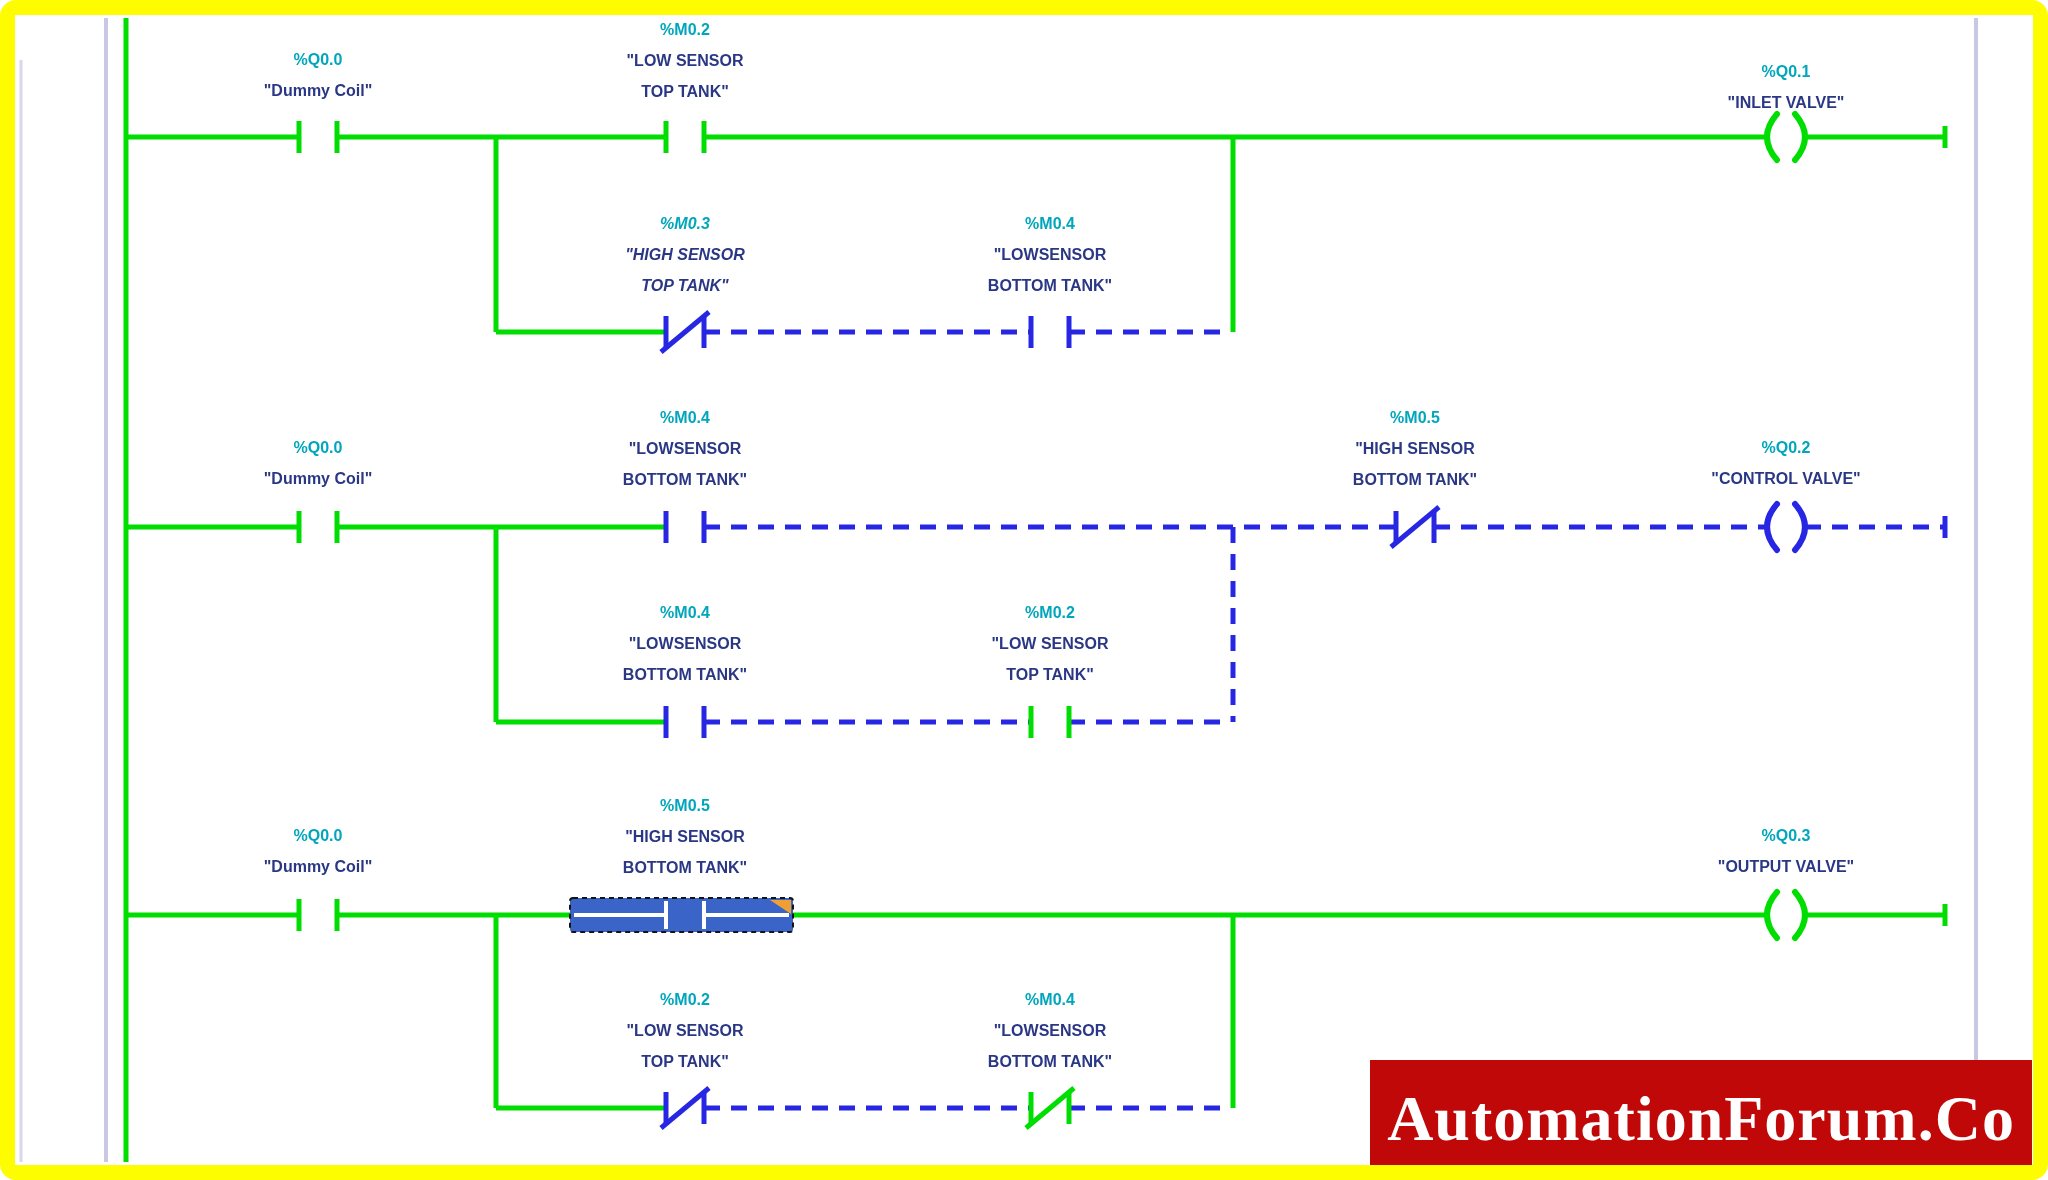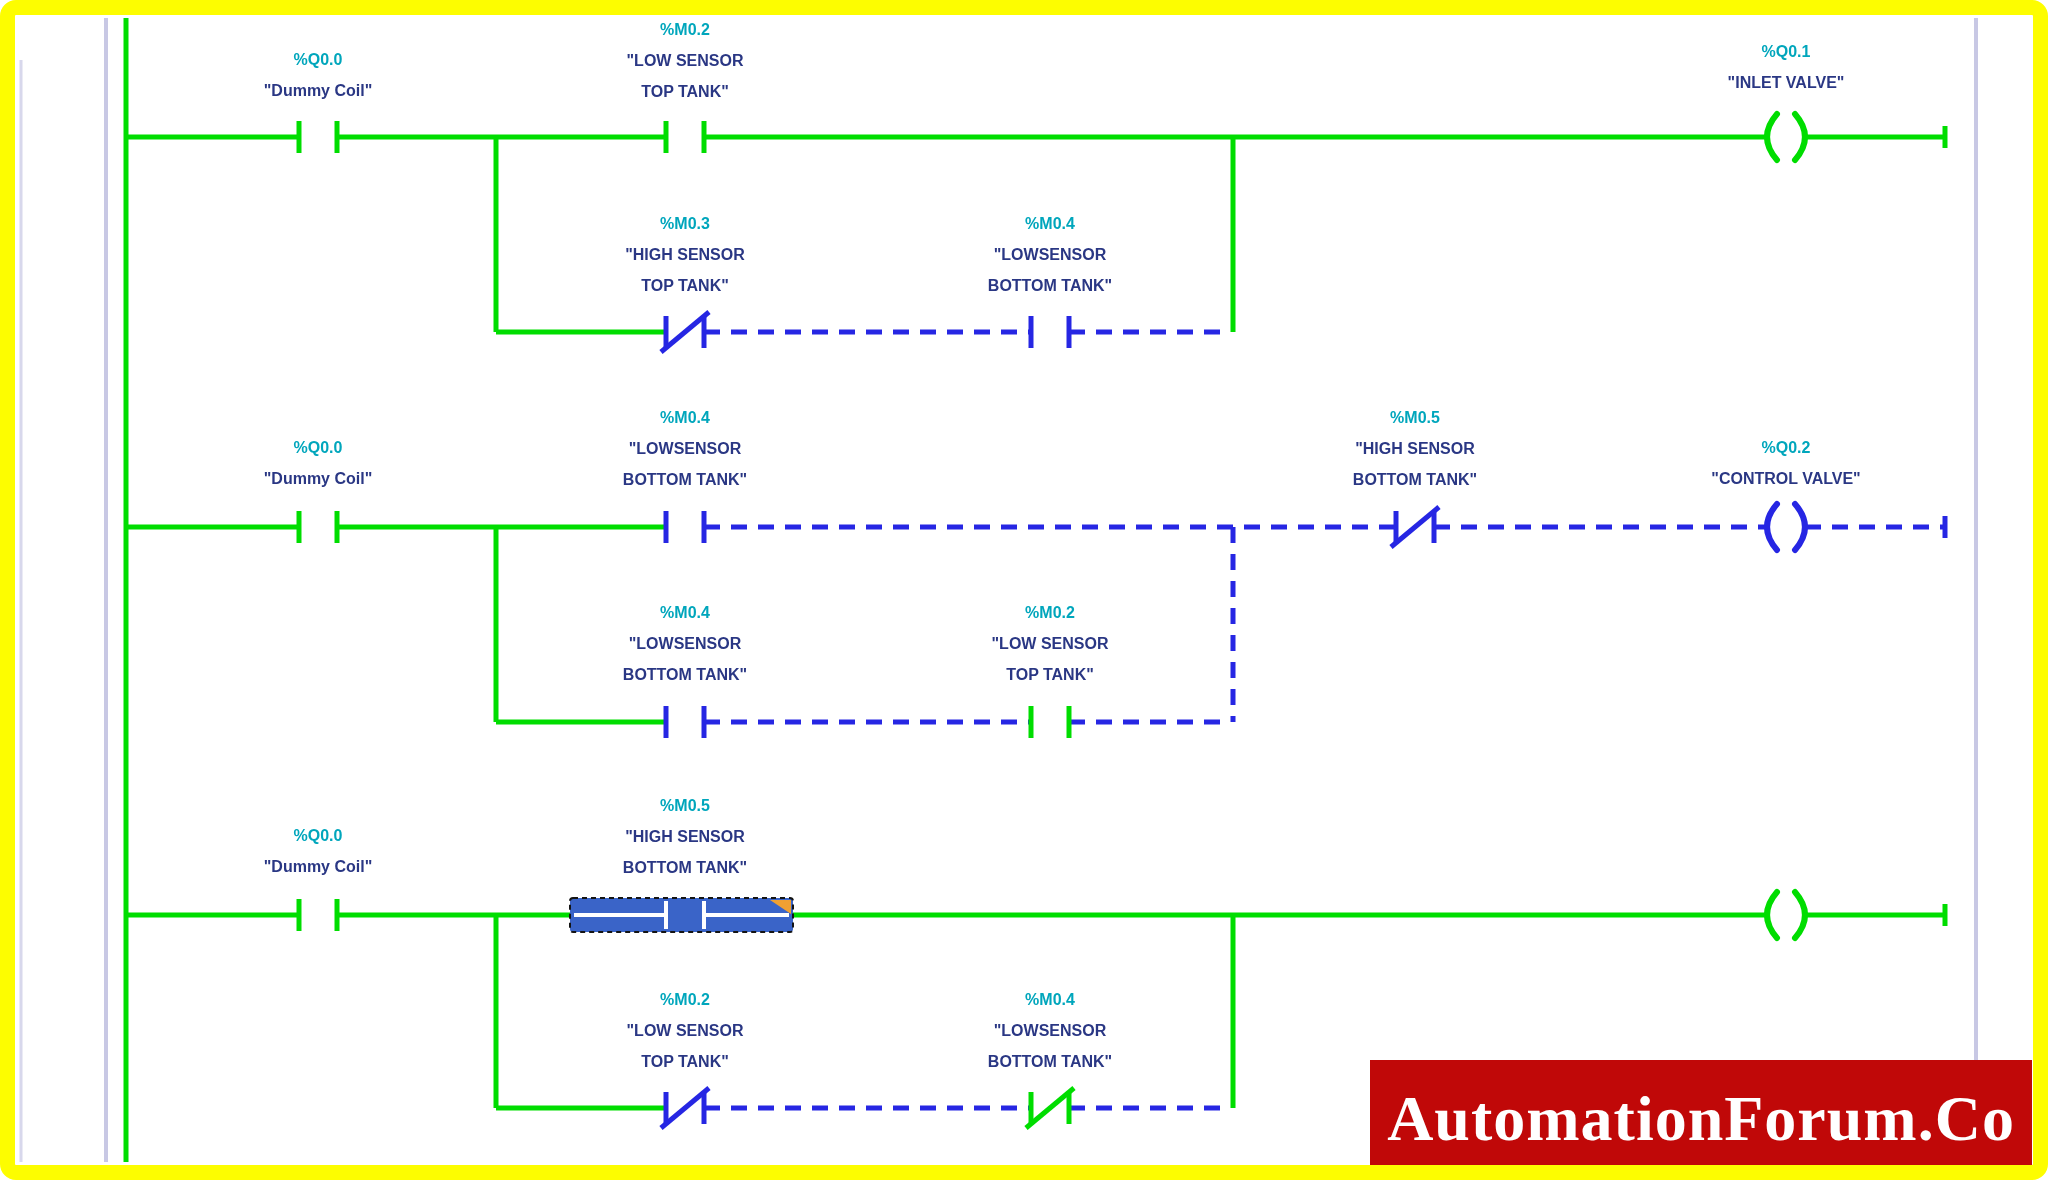--- a/index.html
+++ b/index.html
@@ -169,25 +169,25 @@
 
   <div class="lbl" style="left:148px;top:44px;">
     <span class="addr">%Q0.0</span>
     <span class="nm">"Dummy Coil"</span>
   </div>
   <div class="lbl" style="left:515px;top:14px;">
     <span class="addr">%M0.2</span>
     <span class="nm">"LOW SENSOR</span>
     <span class="nm">TOP TANK"</span>
   </div>
-  <div class="lbl" style="left:1616px;top:36px;">
+  <div class="lbl" style="left:1616px;top:56px;">
     <span class="addr">%Q0.1</span>
     <span class="nm">"INLET VALVE"</span>
   </div>
-  <div class="lbl" style="left:515px;top:208px;">
+  <div class="lbl" style="left:515px;top:208px;font-style:italic;">
     <span class="addr">%M0.3</span>
     <span class="nm">"HIGH SENSOR</span>
     <span class="nm">TOP TANK"</span>
   </div>
   <div class="lbl" style="left:880px;top:208px;">
     <span class="addr">%M0.4</span>
     <span class="nm">"LOWSENSOR</span>
     <span class="nm">BOTTOM TANK"</span>
   </div>
 
@@ -222,20 +222,24 @@
 
   <div class="lbl" style="left:148px;top:820px;">
     <span class="addr">%Q0.0</span>
     <span class="nm">"Dummy Coil"</span>
   </div>
   <div class="lbl" style="left:515px;top:790px;">
     <span class="addr">%M0.5</span>
     <span class="nm">"HIGH SENSOR</span>
     <span class="nm">BOTTOM TANK"</span>
   </div>
+  <div class="lbl" style="left:1616px;top:820px;">
+    <span class="addr">%Q0.3</span>
+    <span class="nm">"OUTPUT VALVE"</span>
+  </div>
   <div class="lbl" style="left:515px;top:984px;">
     <span class="addr">%M0.2</span>
     <span class="nm">"LOW SENSOR</span>
     <span class="nm">TOP TANK"</span>
   </div>
   <div class="lbl" style="left:880px;top:984px;">
     <span class="addr">%M0.4</span>
     <span class="nm">"LOWSENSOR</span>
     <span class="nm">BOTTOM TANK"</span>
   </div>

